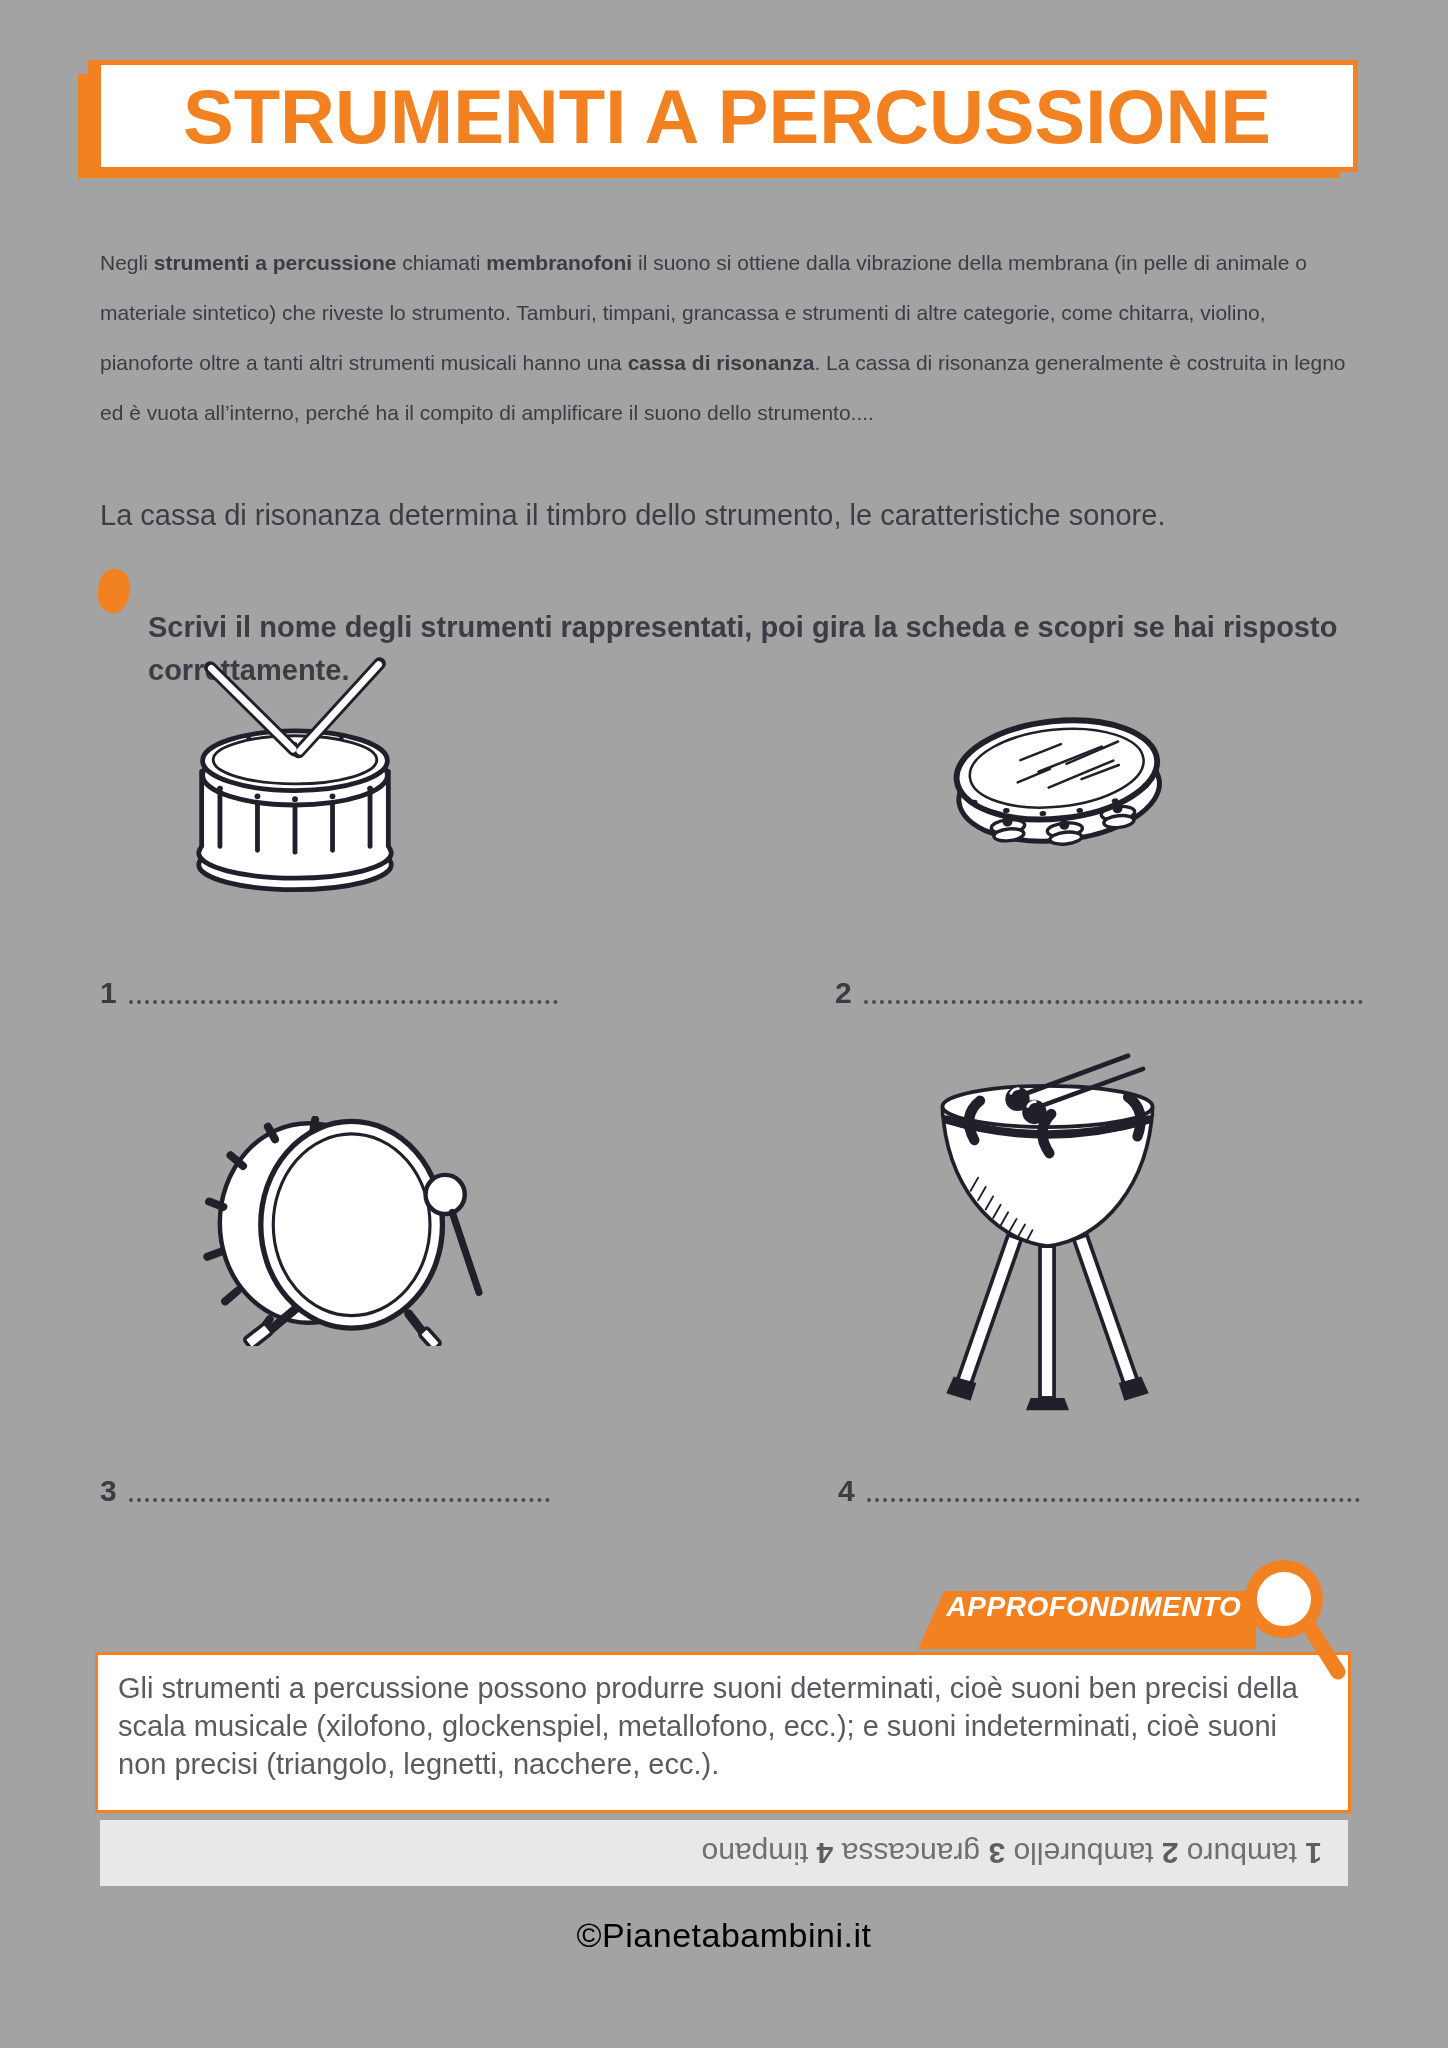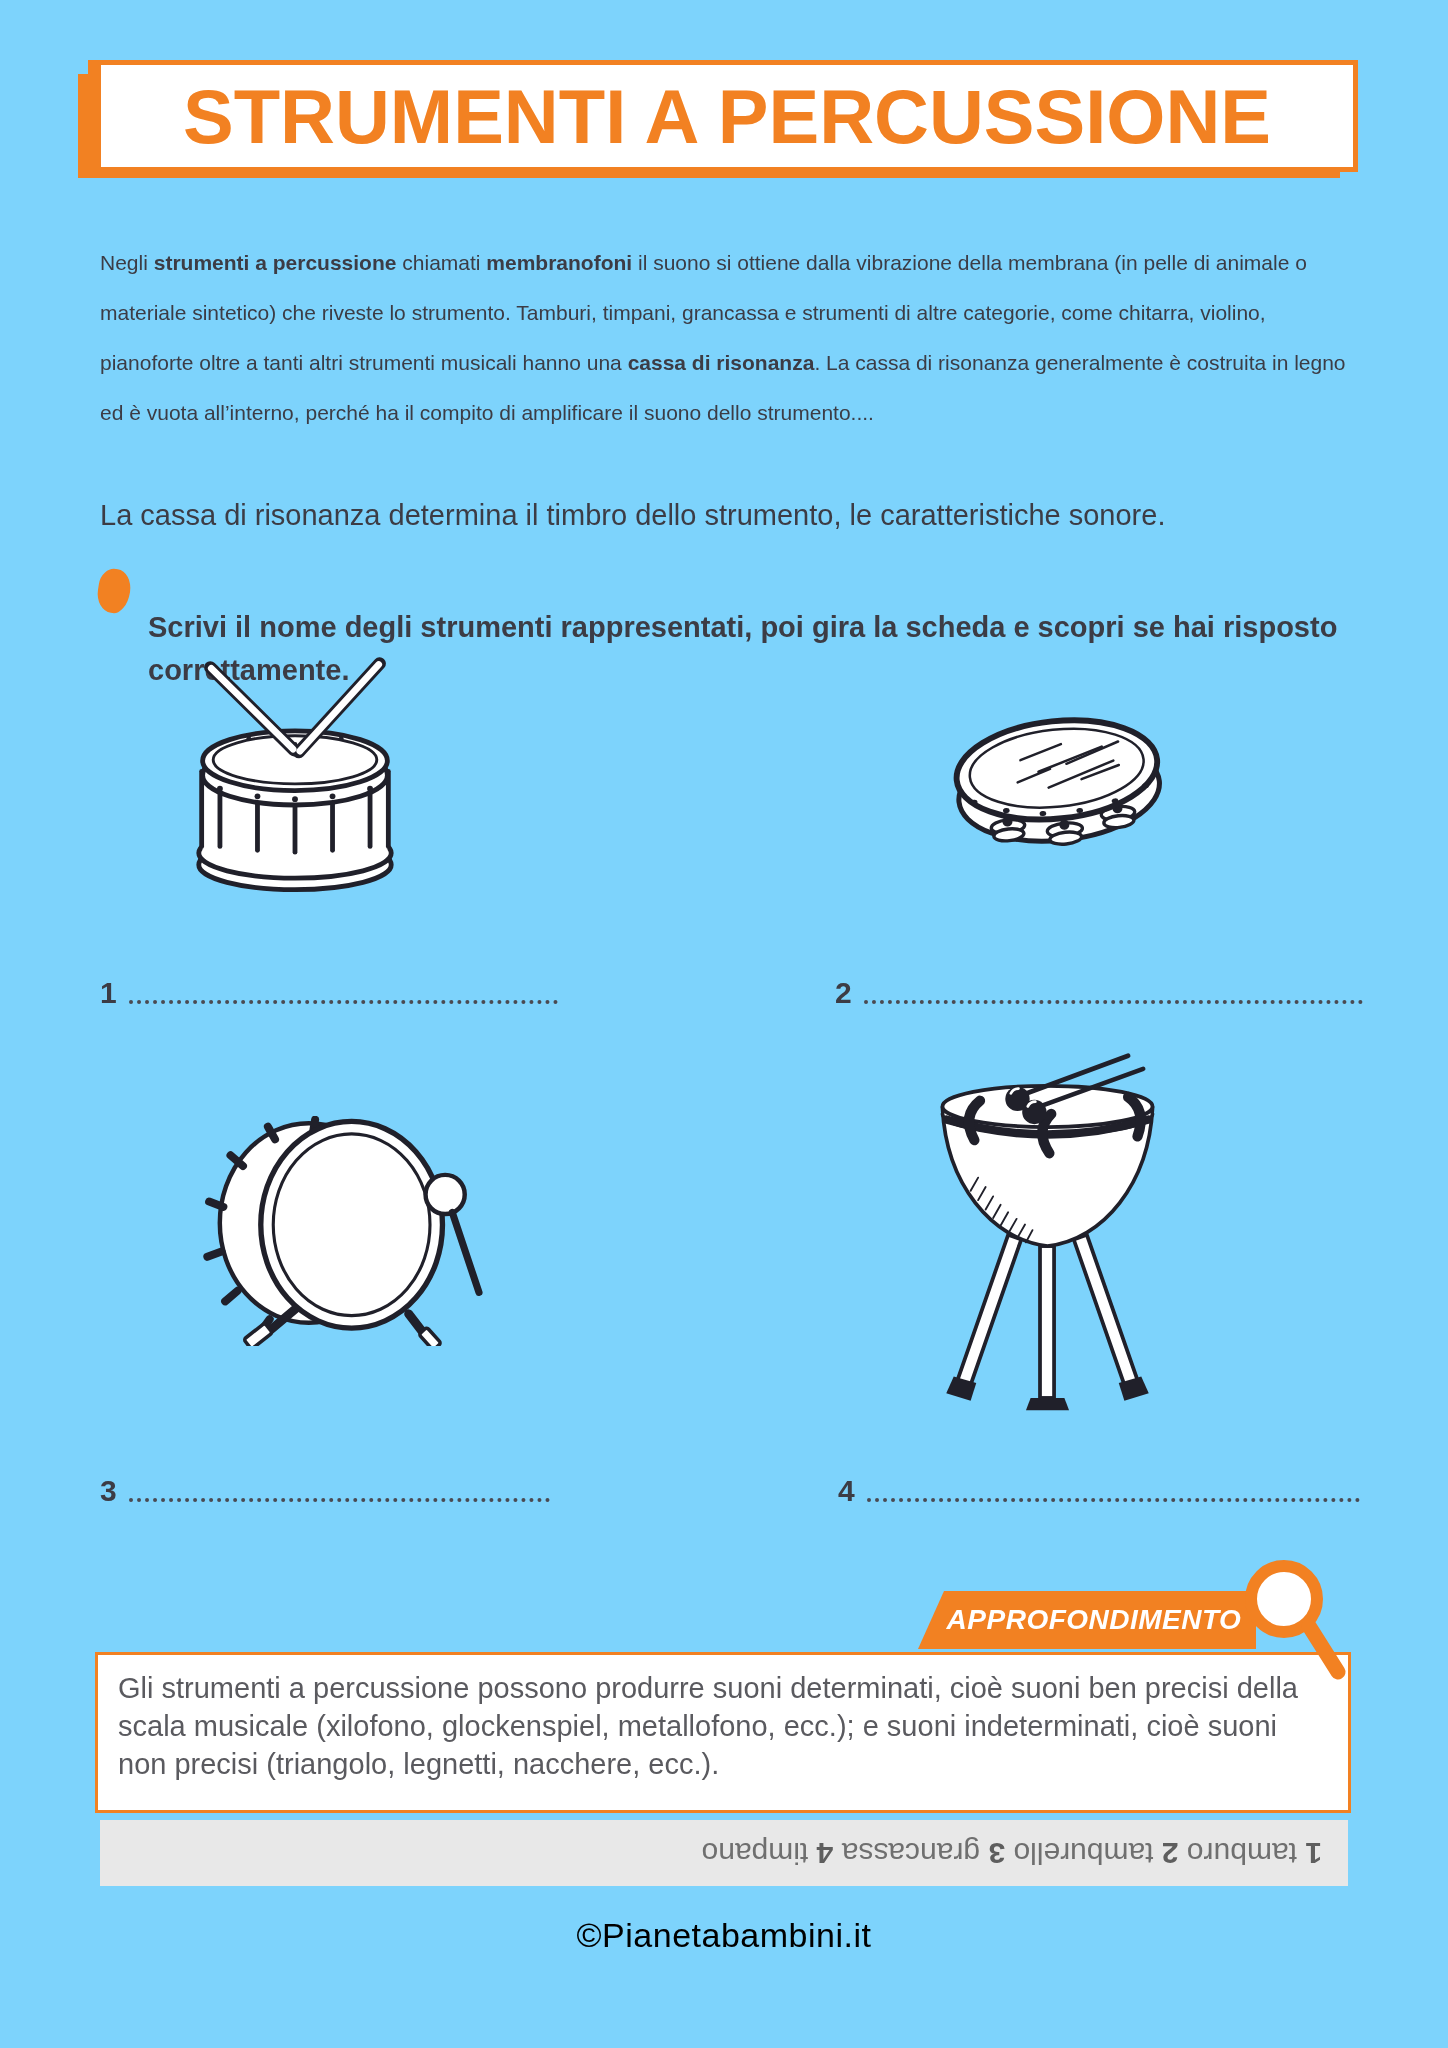--- a/index.html
+++ b/index.html
@@ -4,21 +4,21 @@
 <style>
   :root{
     --accent:#F28122;
     --ink:#3C3C45;
     --muted:#5A5A5F;
     --line:#20202A;
   }
   *{margin:0;padding:0;box-sizing:border-box;}
   html,body{background:#fff;}
   body{font-family:"Liberation Sans", sans-serif;}
-  .page{position:relative;width:1448px;height:2048px;background:#7dd3fc;overflow:hidden;}
+  .page{position:relative;width:1448px;height:2048px;background:#a3a3a3;overflow:hidden;}
 
   
   .title-box{
     position:absolute;left:88px;top:60px;width:1270px;height:112px;
     border:5px solid var(--accent);border-left-width:13px;
     box-shadow:-14px 10px 0 -4px var(--accent);
     display:flex;align-items:center;justify-content:center;background:#fff;
   }
   .title-box h1{
     font-size:76px;font-weight:800;color:var(--accent);
@@ -46,21 +46,21 @@
   
   .ansrow{position:absolute;height:42px;display:flex;align-items:flex-end;gap:12px;}
   .ansnum{font-size:30px;font-weight:700;color:var(--ink);line-height:1;}
   .ansline{flex:1;border-bottom:4px dotted #4A4A52;margin-bottom:4px;height:30px;}
 
   
   .deep-banner{
     position:absolute;left:918px;top:1591px;width:338px;height:58px;
     background:var(--accent);
     clip-path:polygon(26px 0,100% 0,100% 100%,0 100%);
-    display:flex;align-items:center;justify-content:center;z-index:3;
+    display:flex;align-items:flex-start;justify-content:center;z-index:3;
   }
   .deep-banner span{color:#fff;font-size:28px;font-weight:800;font-style:italic;letter-spacing:0.5px;padding-left:14px;}
   .magnifier{position:absolute;left:1236px;top:1554px;width:122px;height:160px;z-index:4;}
   .deep-box{
     position:absolute;left:95px;top:1652px;width:1256px;
     border:3px solid var(--accent);padding:14px 20px 27px 20px;
     font-size:29px;line-height:38px;color:var(--muted);background:#fff;z-index:1;
   }
 
   

